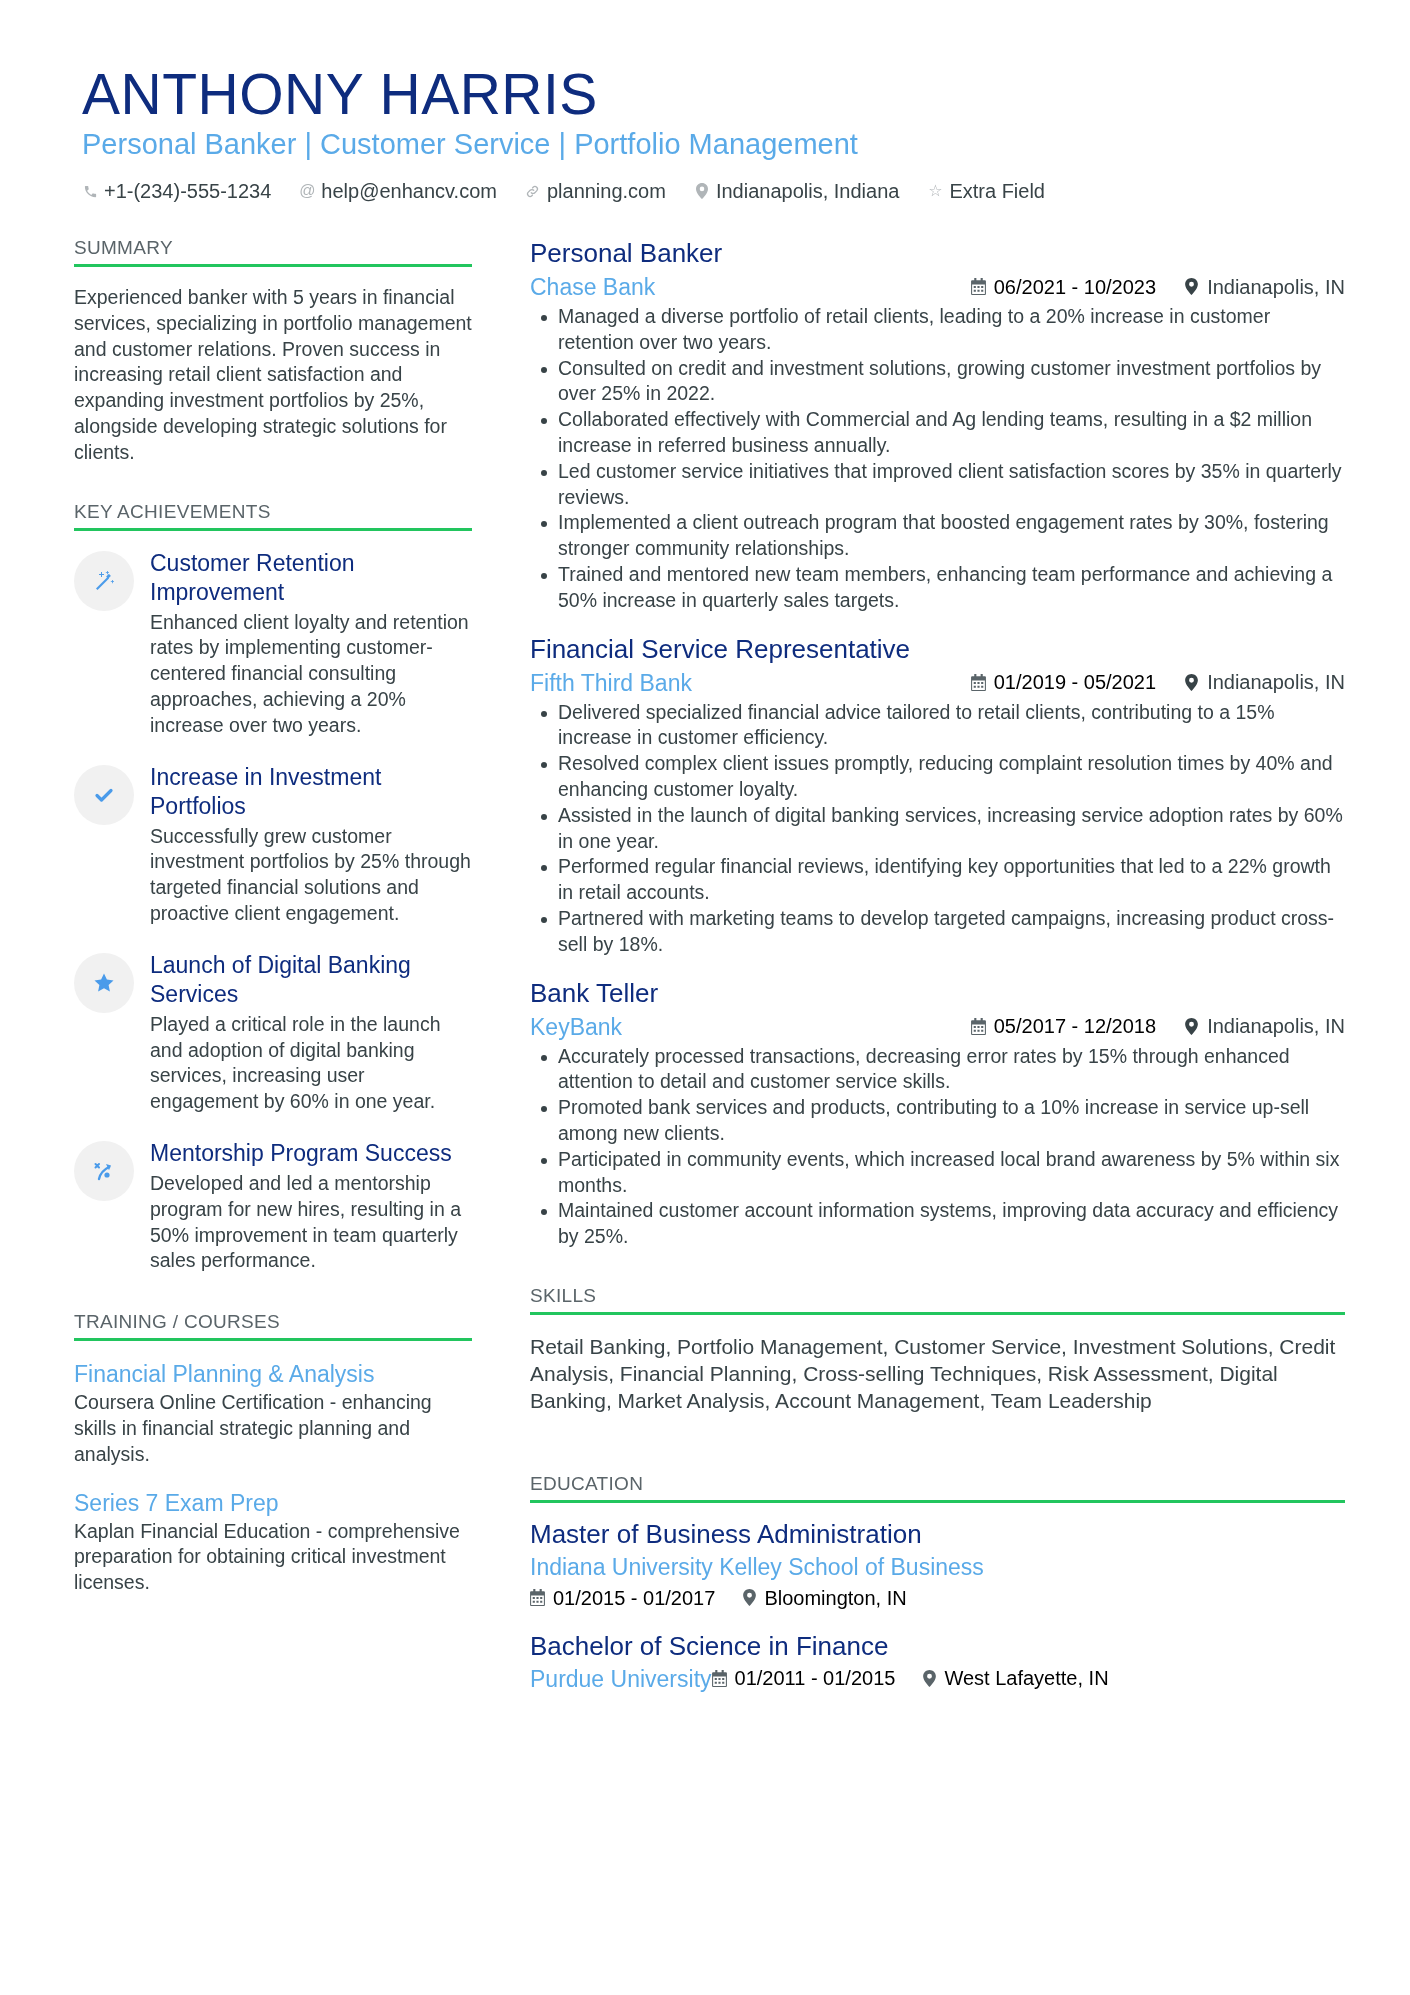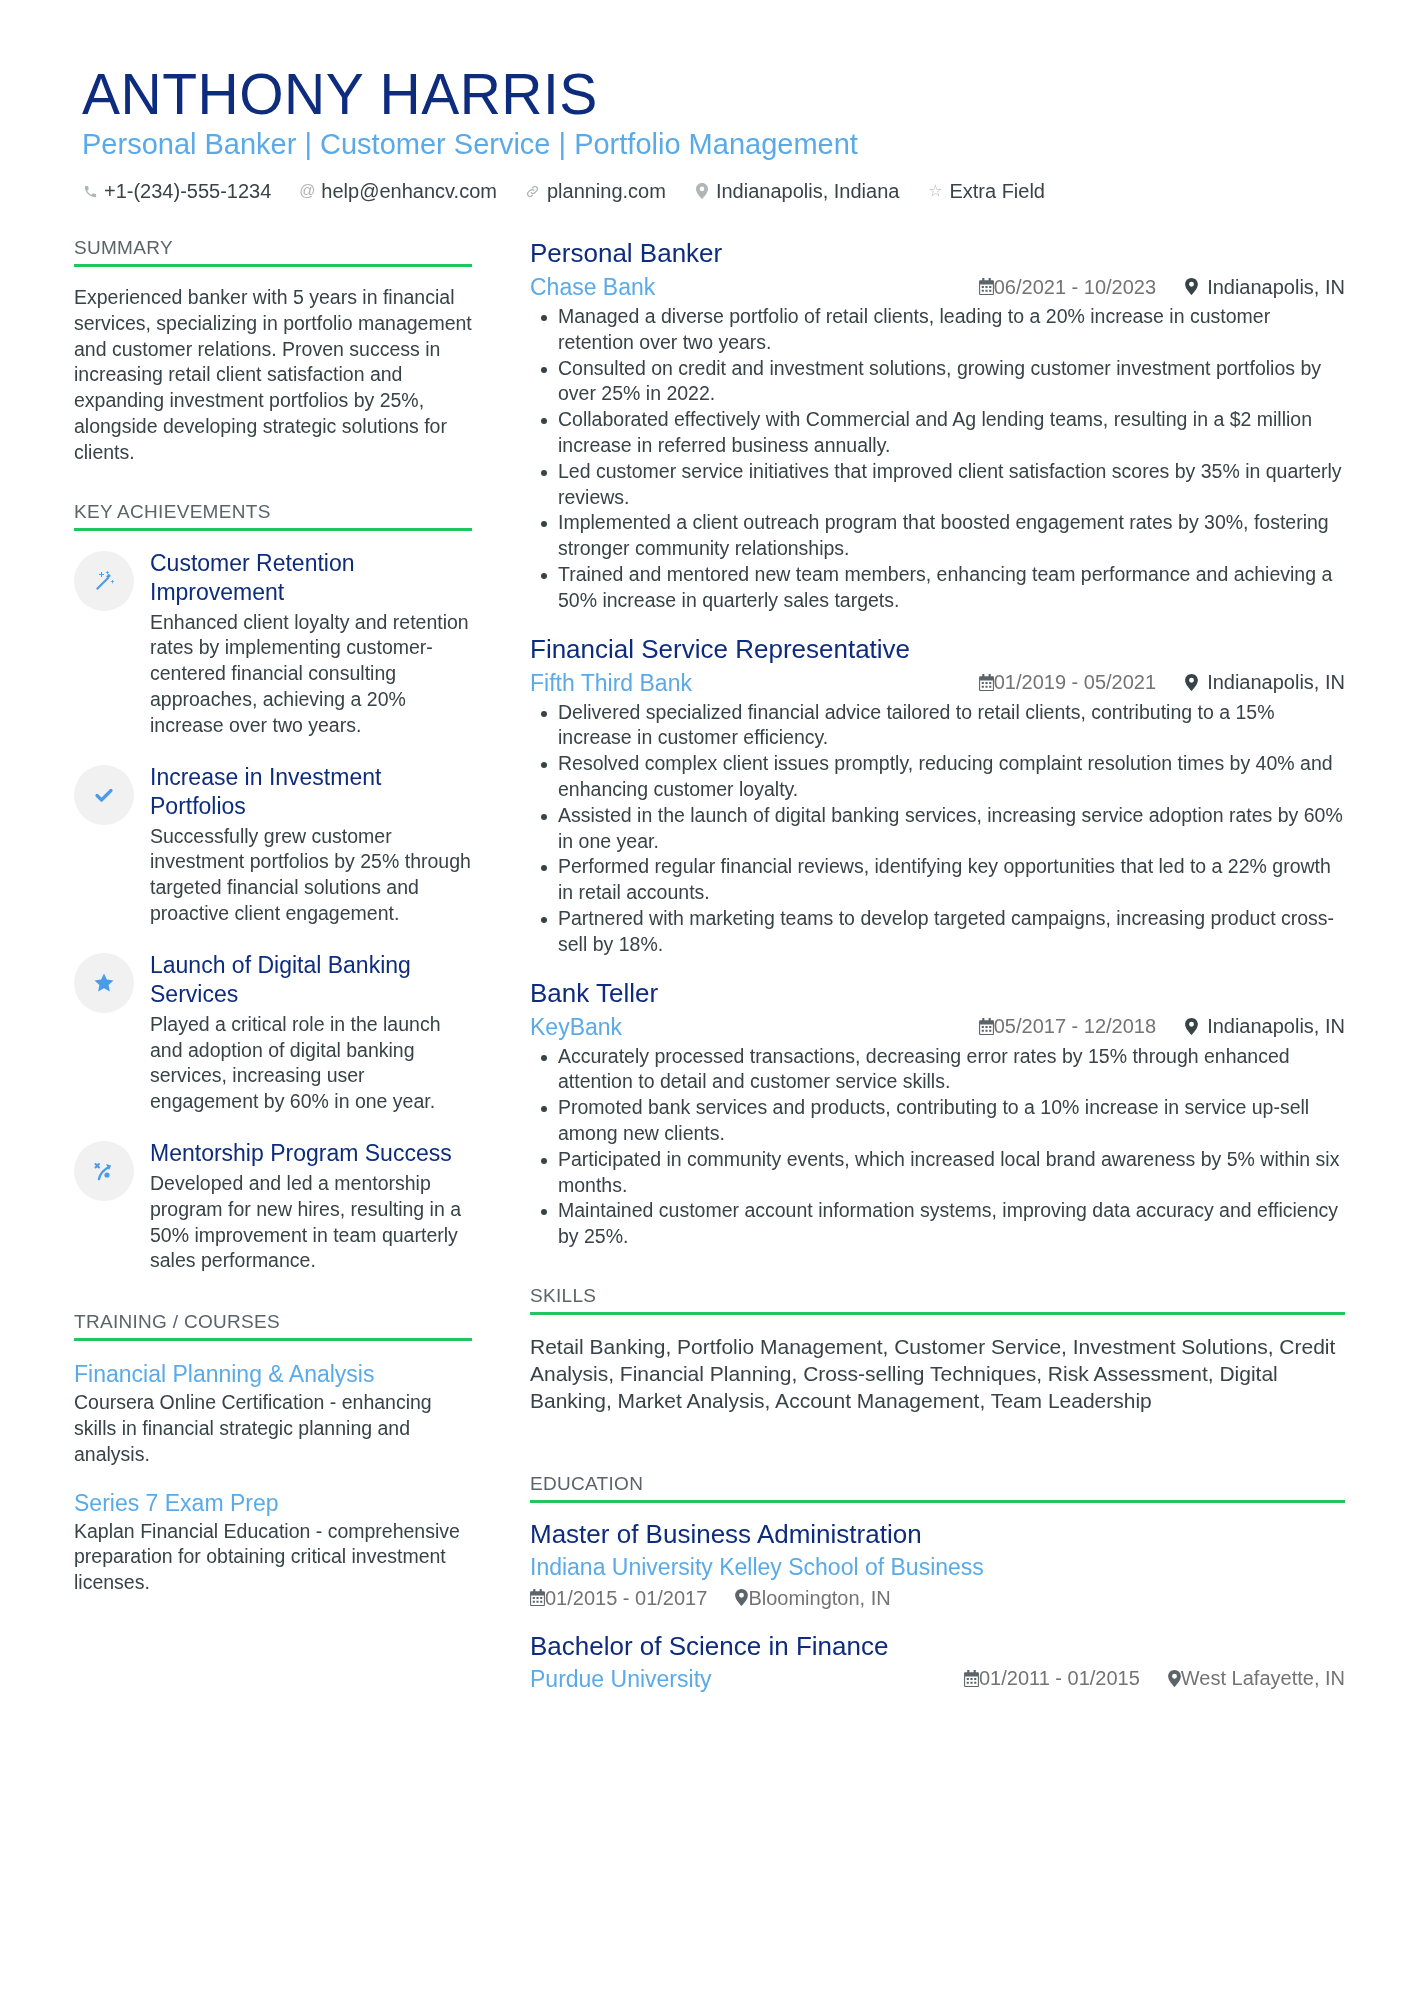--- a/index.html
+++ b/index.html
@@ -29,34 +29,34 @@
   .ach-title { font-size: 23px; line-height: 29px; color: #0E2C7E; margin-bottom: 3px; }
 
   .course { margin-bottom: 20px; }
   .course-title { font-size: 23px; line-height: 30px; color: #5AAAE8; margin-bottom: 1px; }
 
   .job { margin-bottom: 18px; }
   .job-title { font-size: 26px; line-height: 34px; color: #0E2C7E; }
   .job-meta { display: flex; justify-content: space-between; align-items: baseline; margin-top: 2px; }
   .job-company { font-size: 23px; line-height: 30px; color: #5AAAE8; }
   .meta-right { display: flex; gap: 28px; font-size: 20px; line-height: 28px; }
-  .meta-date { color: #737373; display: flex; align-items: center; gap: 0; }
+  .meta-date { color: #000000; display: flex; align-items: center; gap: 8px; }
   .meta-loc { color: #384347; display: flex; align-items: center; gap: 8px; }
   .meta-right svg { width: 15px; height: 17px; }
   ul.bullets { list-style: none; margin-top: 2px; }
   ul.bullets li { position: relative; padding-left: 28px; font-size: 19.5px; line-height: 25.8px; color: #384347; }
   ul.bullets li::before { content: ""; position: absolute; left: 11px; top: 11px; width: 6px; height: 6px; border-radius: 50%; background: #384347; }
 
   .skills { font-size: 21px; line-height: 27px; color: #384347; margin-bottom: 58px; margin-top: 4px; }
 
   .edu { margin-bottom: 16px; }
   .edu-title { font-size: 26px; line-height: 34px; color: #0E2C7E; }
   .edu-school { font-size: 23px; line-height: 32px; color: #5AAAE8; }
   .edu-meta { display: flex; gap: 28px; font-size: 20px; line-height: 30px; }
-  .edu-row { display: flex; justify-content: space-between; align-items: baseline; }
+  .edu-row { display: flex; justify-content: flex-start; align-items: baseline; }
 
   .footer { position: absolute; left: 78px; top: 1996px; width: 1250px; display: flex; justify-content: space-between; align-items: center; }
   .footer-url { font-size: 15px; color: #384347; }
   .powered { display: flex; align-items: center; gap: 20px; font-size: 15px; color: #384347; }
   .brand { display: flex; align-items: center; gap: 12px; font-size: 22px; color: #384347; letter-spacing: 0.5px; }
 </style>
 </head>
 <body>
 
 <div class="header">

